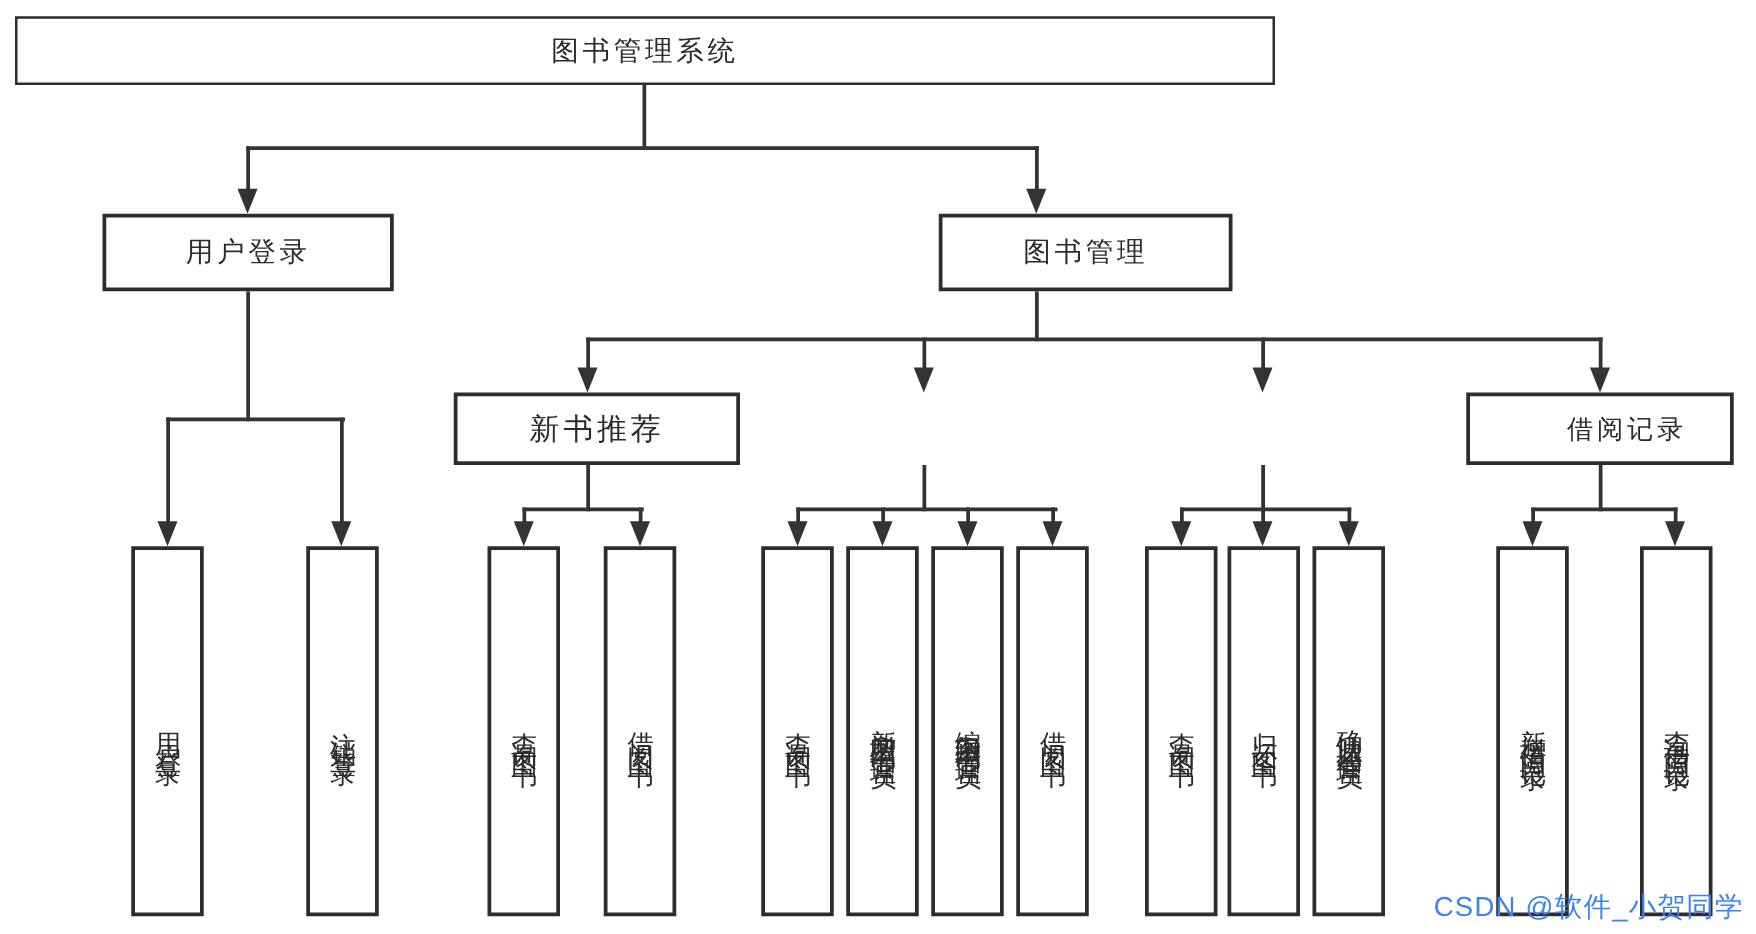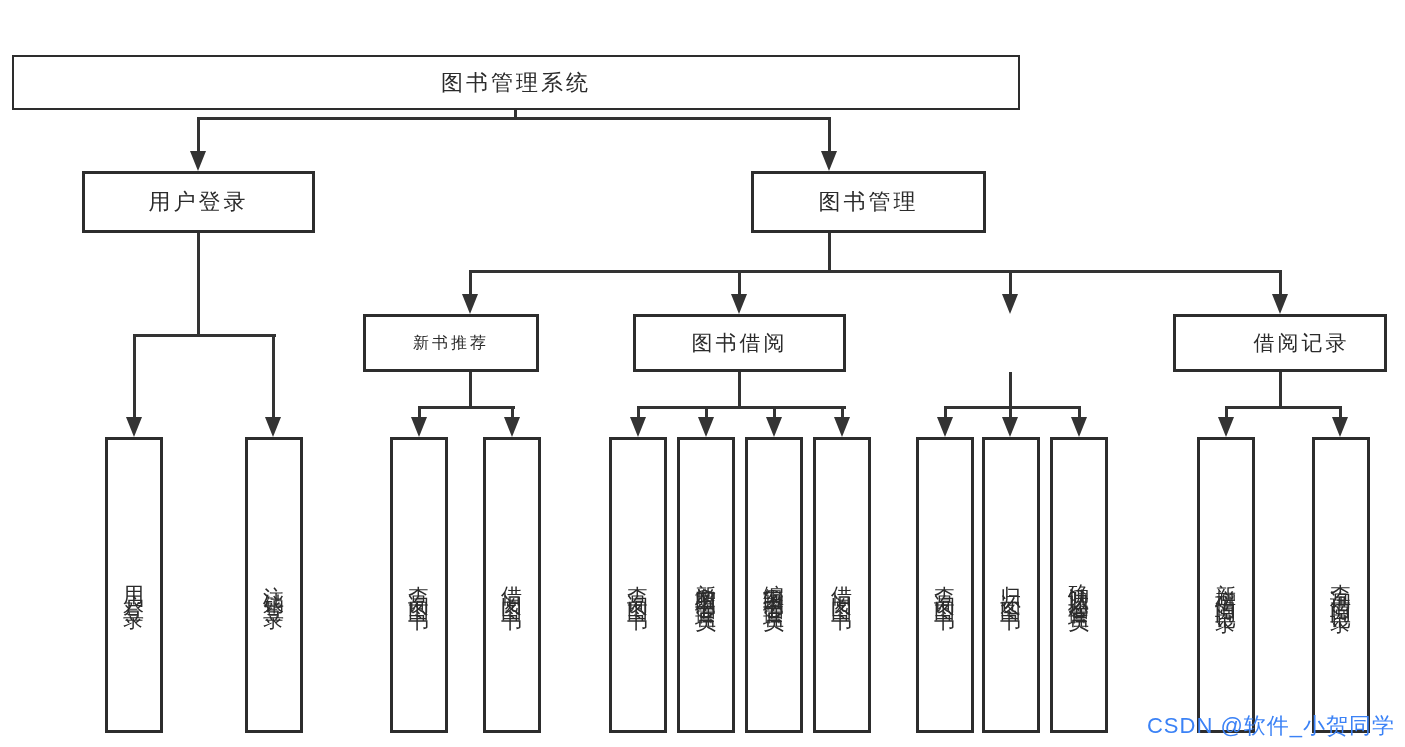--- a/index.html
+++ b/index.html
@@ -28,21 +28,21 @@
   .watermark{
     position:absolute;right:10px;bottom:6px;font-size:22px;color:#3b82f6;
     letter-spacing:1px;z-index:5;white-space:nowrap;
   }
 </style>
 </head>
 <body>
 
 <div id="stage">
 
-  <div class="hbox root" style="left:12px;top:13px;width:1008px;height:55px;margin-top:42px;">图书管理系统</div>
+  <div class="hbox root" style="left:12px;top:13px;width:1008px;height:55px;">图书管理系统</div>
 
   <div class="vline" style="left:514px;top:68px;width:3px;height:51px;"></div>
   <div class="hline" style="left:197px;top:117px;width:634px;height:3px;"></div>
   <div class="vline" style="left:197px;top:117px;width:3px;height:36px;"></div>
   <div class="arrow" style="left:190px;top:151px;"></div>
   <div class="vline" style="left:828px;top:117px;width:3px;height:36px;"></div>
   <div class="arrow" style="left:821px;top:151px;"></div>
 
   <div class="hbox" style="left:82px;top:171px;width:233px;height:62px;">用户登录</div>
   <div class="hbox" style="left:751px;top:171px;width:235px;height:62px;">图书管理</div>
@@ -58,22 +58,21 @@
   <div class="hline" style="left:469px;top:270px;width:813px;height:3px;"></div>
   <div class="vline" style="left:469px;top:270px;width:3px;height:26px;"></div>
   <div class="arrow" style="left:462px;top:294px;"></div>
   <div class="vline" style="left:738px;top:270px;width:3px;height:26px;"></div>
   <div class="arrow" style="left:731px;top:294px;"></div>
   <div class="vline" style="left:1009px;top:270px;width:3px;height:26px;"></div>
   <div class="arrow" style="left:1002px;top:294px;"></div>
   <div class="vline" style="left:1279px;top:270px;width:3px;height:26px;"></div>
   <div class="arrow" style="left:1272px;top:294px;"></div>
 
-  <div class="hbox" style="left:363px;top:314px;width:176px;height:58px;font-size:16px;">新书推荐</div>
-  <div class="hbox" style="left:633px;top:314px;width:213px;height:58px;font-size:21px;">图书借阅</div>
+  <div class="hbox" style="left:363px;top:314px;width:229px;height:58px;font-size:24px;">新书推荐</div>
   <div class="hbox" style="left:1173px;top:314px;width:214px;height:58px;font-size:21px;padding-left:43px;">借阅记录</div>
 
   <div class="vline" style="left:469px;top:372px;width:3px;height:37px;"></div>
   <div class="hline" style="left:418px;top:406px;width:97px;height:3px;"></div>
   <div class="vline" style="left:418px;top:406px;width:3px;height:13px;"></div>
   <div class="arrow" style="left:411px;top:417px;"></div>
   <div class="vline" style="left:511px;top:406px;width:3px;height:13px;"></div>
   <div class="arrow" style="left:504px;top:417px;"></div>
 
   <div class="vline" style="left:738px;top:372px;width:3px;height:37px;"></div>

